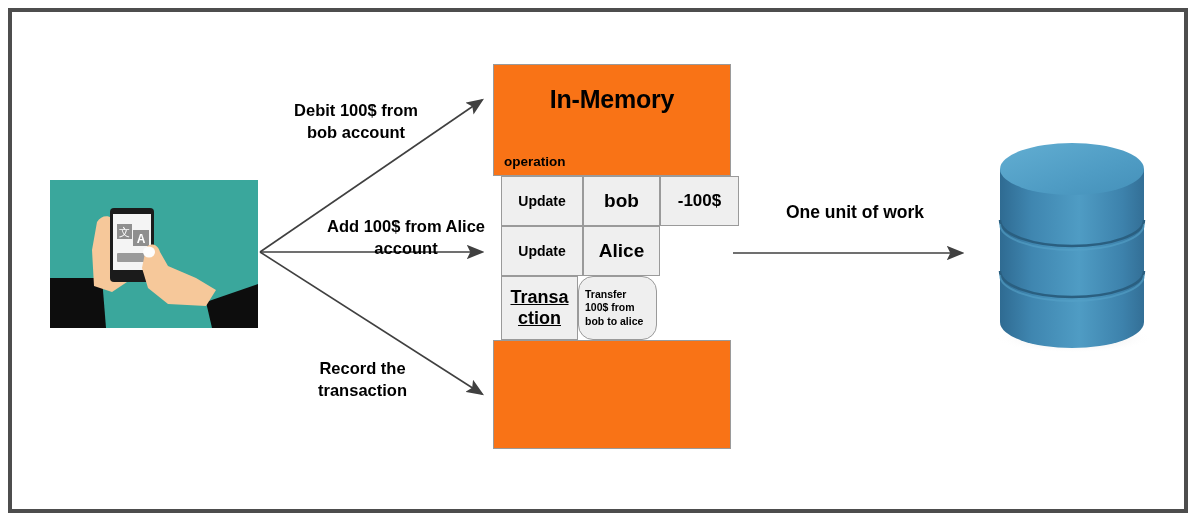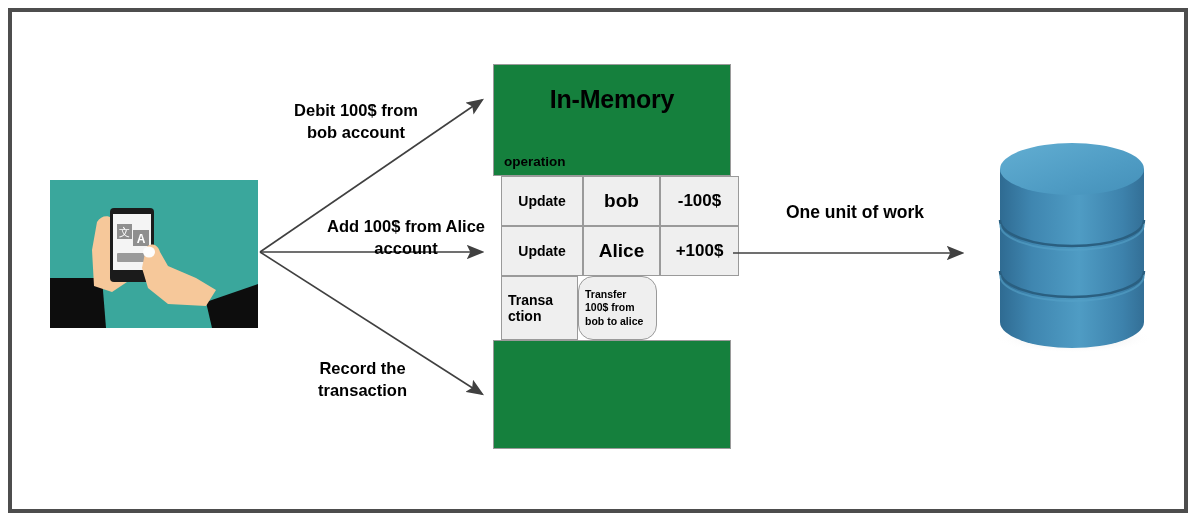--- a/index.html
+++ b/index.html
@@ -84,21 +84,21 @@
   #memory-table {
     position: absolute;
     left: 481px;
     top: 52px;
     width: 238px;
     height: 385px;
   }
   .mt-block {
     position: absolute;
     box-sizing: border-box;
-    background: #15803d;
+    background: #f97316;
     border: 1px solid #9a9a9a;
   }
   #mt-header {
     left: 0;
     top: 0;
     width: 238px;
     height: 112px;
     display: flex;
     flex-direction: column;
     justify-content: space-between;
@@ -141,21 +141,21 @@
   #row-2 { top: 162px; height: 50px; }
   #row-3 { top: 212px; height: 64px; }
   #row-1 .mt-cell, #row-2 .mt-cell, #row-3 .mt-cell { height: 100%; }
   #row-1 .c1 { font-size: 14px; }
   #row-1 .c2 { font-size: 19px; }
   #row-1 .c3 { font-size: 17px; }
   #row-2 .c1 { font-size: 14px; }
   #row-2 .c2 { font-size: 19px; }
   #row-2 .c3 { font-size: 17px; }
   #row-3 .c1 { font-size: 17px; }
-  #row-3 .c2 { font-size: 14px; text-align: left; line-height: 1.15; padding: 0 6px; }
+  #row-3 .c2 { font-size: 18px; text-align: center; line-height: 1.15; padding: 0 6px; text-decoration: underline; }
   #row-3 .c3 {
     font-size: 10.5px;
     justify-content: flex-start;
     text-align: left;
     line-height: 1.25;
     padding: 0 6px;
     border-radius: 15px;
   }
   #mt-empty {
     left: 0;
@@ -213,21 +213,20 @@
 
       <div id="row-1" class="mt-row">
         <div class="mt-cell c1">Update</div>
         <div class="mt-cell c2">bob</div>
         <div class="mt-cell c3">-100$</div>
       </div>
 
       <div id="row-2" class="mt-row">
         <div class="mt-cell c1">Update</div>
         <div class="mt-cell c2">Alice</div>
-        <div class="mt-cell c3">+100$</div>
       </div>
 
       <div id="row-3" class="mt-row">
         <div class="mt-cell c2">Transa ction</div>
         <div class="mt-cell c3">Transfer 100$ from bob to alice</div>
       </div>
 
       <div id="mt-empty" class="mt-block"></div>
     </div>
 

